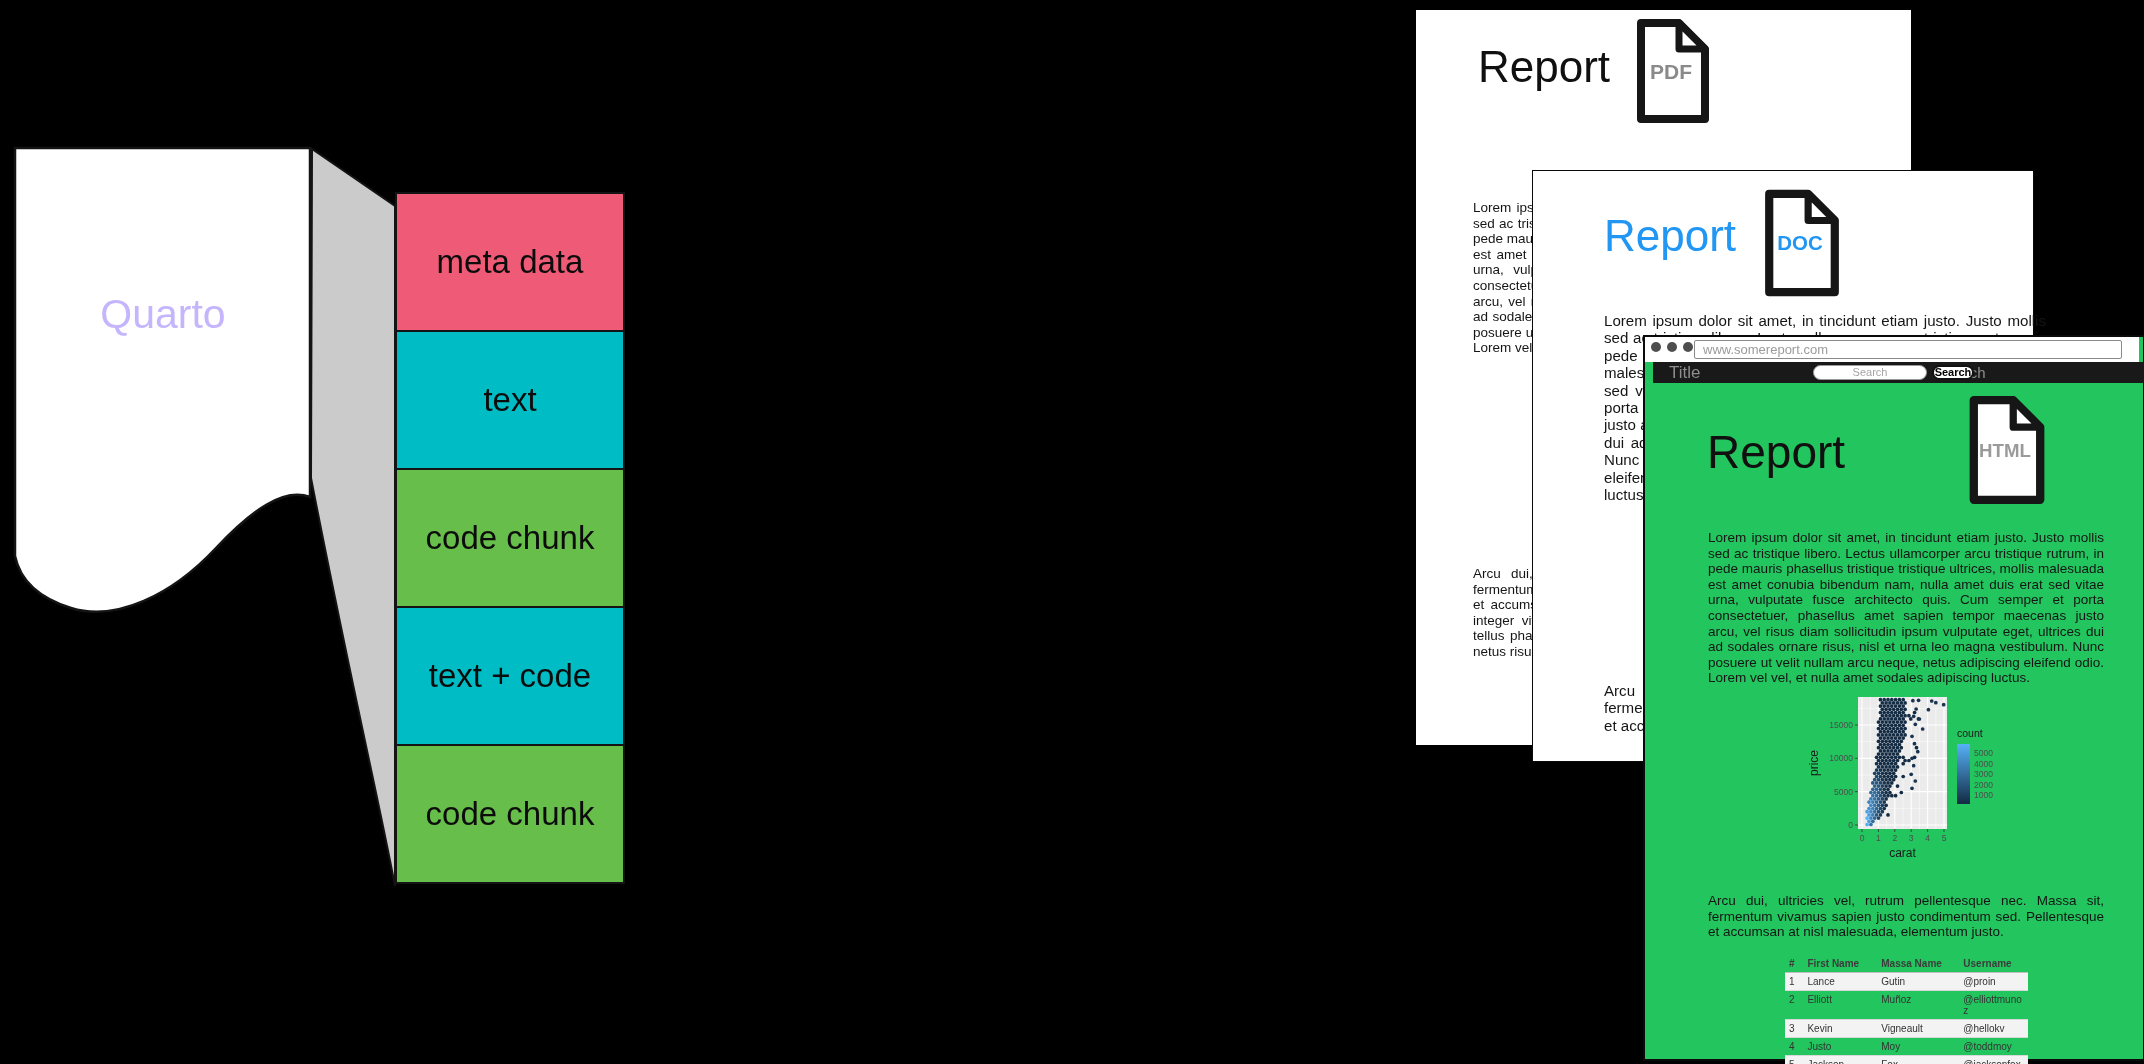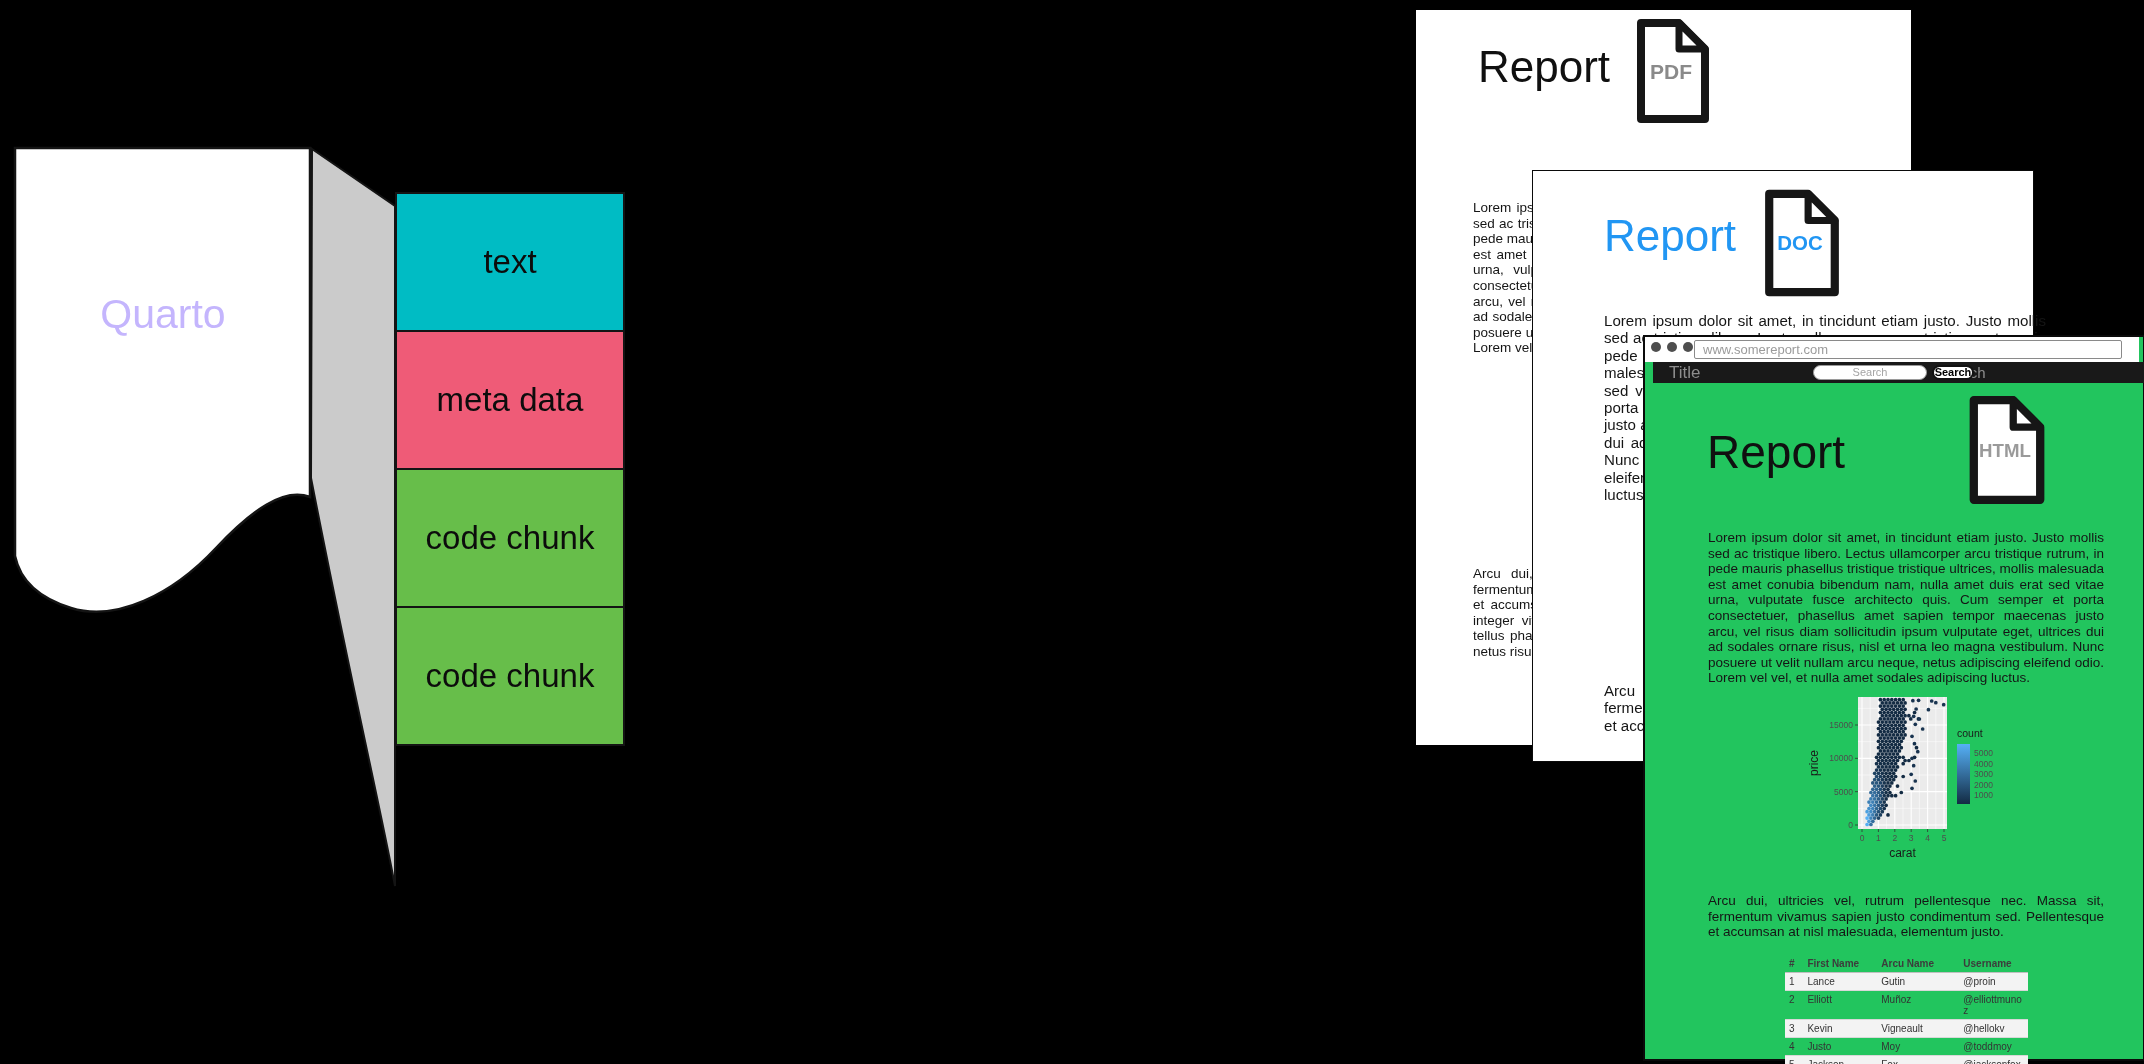--- a/index.html
+++ b/index.html
@@ -80,23 +80,24 @@
 <svg id="flow-svg" class="abs" width="650" height="920">
   <path d="M312,149 L395,206 L395,886 C378,796 352,688 311,478 Z" fill="#cbcbcb" stroke="#141414" stroke-width="2"></path>
   <path d="M15,148 L310,148 L310,497 C284,487 252,510 216,548 C172,595 116,622 71,608 C39,598 20,580 15,556 Z" fill="#ffffff" stroke="#141414" stroke-width="2.5"></path>
 </svg>
 
 <div id="quarto-title" class="abs">
   <div>Quarto</div>
 </div>
 
 <div id="blocks" class="abs">
+    <div class="block" style="background: rgb(239, 91, 119);">meta data</div>
     <div class="block" style="background: rgb(0, 188, 196);">text</div>
-    <div class="block" style="background: rgb(239, 91, 119);">meta data</div>
     <div class="block" style="background: rgb(103, 190, 74);">code chunk</div>
+    <div class="block" style="background: rgb(0, 188, 196);">text + code</div>
     <div class="block" style="background: rgb(103, 190, 74);">code chunk</div>
   </div>
 
 <div id="pdf-page" class="abs page">
   <div class="abs report-title" style="left:62px;top:32px;">Report</div>
   <svg class="abs file-icon" style="left:216px;top:8px;" width="82" height="106" viewBox="0 0 82 106">
     <path d="M9,5 H47 L73,31 V101 H9 Z" fill="#fff" stroke="#161616" stroke-width="8" stroke-linejoin="round"></path>
     <path d="M47,5 V31 H73 Z" fill="#fff" stroke="#161616" stroke-width="7" stroke-linejoin="round"></path>
     <text x="39" y="61" text-anchor="middle" font-family="Liberation Sans, sans-serif" font-size="21" font-weight="bold" fill="#8a8a8a">PDF</text>
   </svg>
@@ -478,21 +479,21 @@
     <colgroup>
       <col class="col-num">
         <col class="col-first">
         <col class="col-last">
         <col class="col-user">
     </colgroup>
     <thead>
         <tr>
           <th>#</th>
           <th>First Name</th>
-          <th>Arcu Name</th>
+          <th>Massa Name</th>
           <th>Username</th>
         </tr>
       </thead>
     <tbody>
         <tr>
           <td>1</td>
           <td>Lance</td>
           <td>Gutin</td>
           <td class="user">@proin</td>
         </tr>

